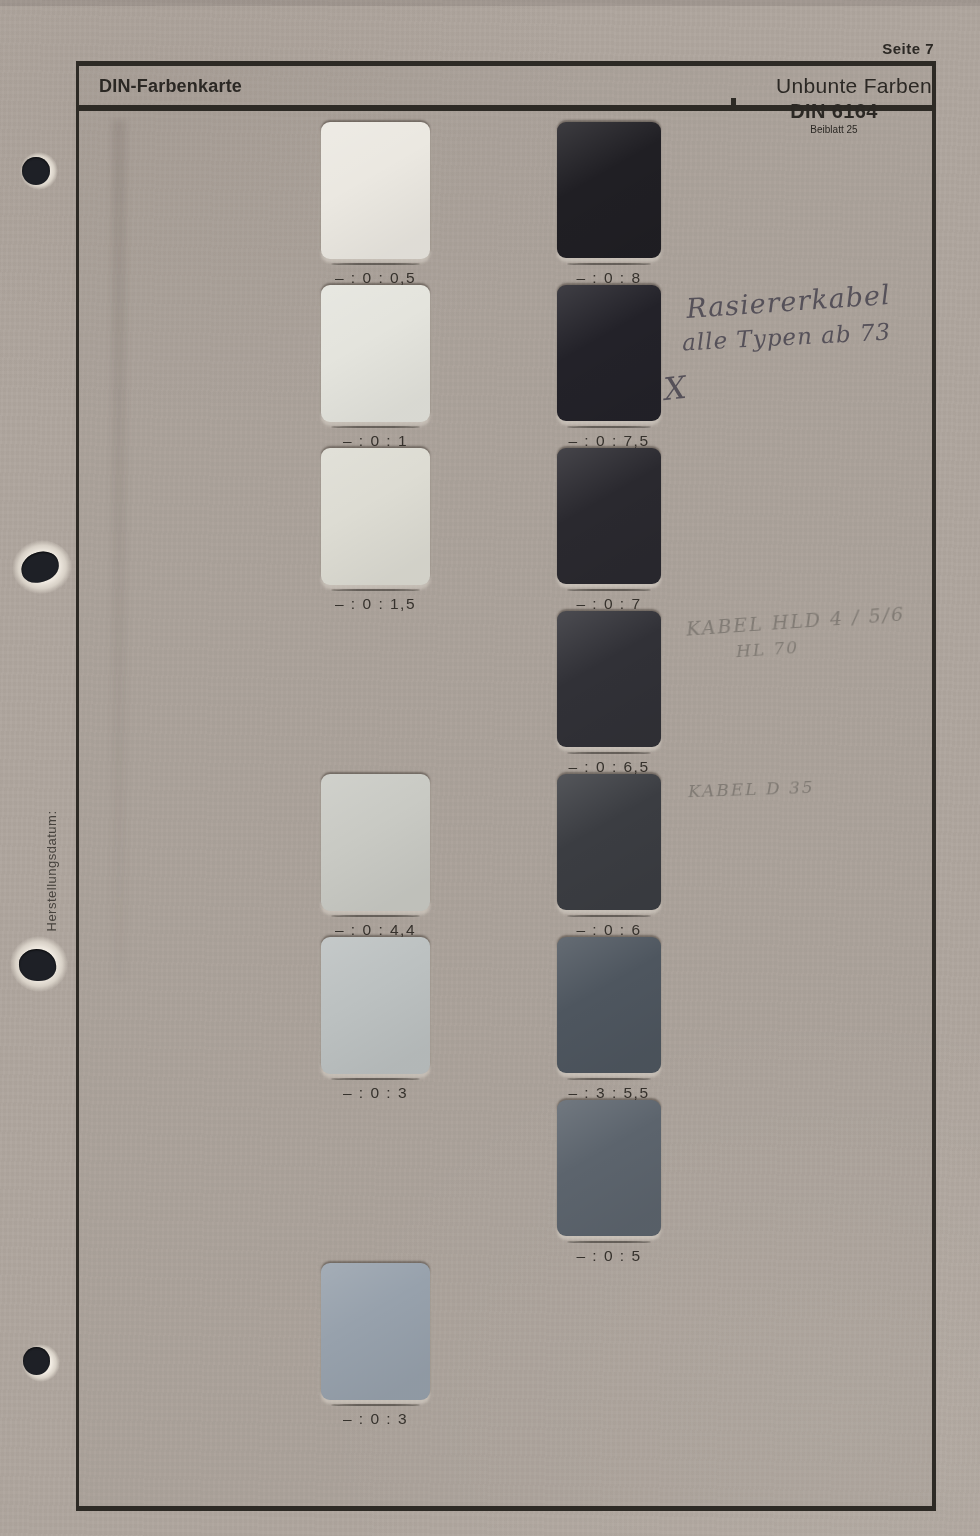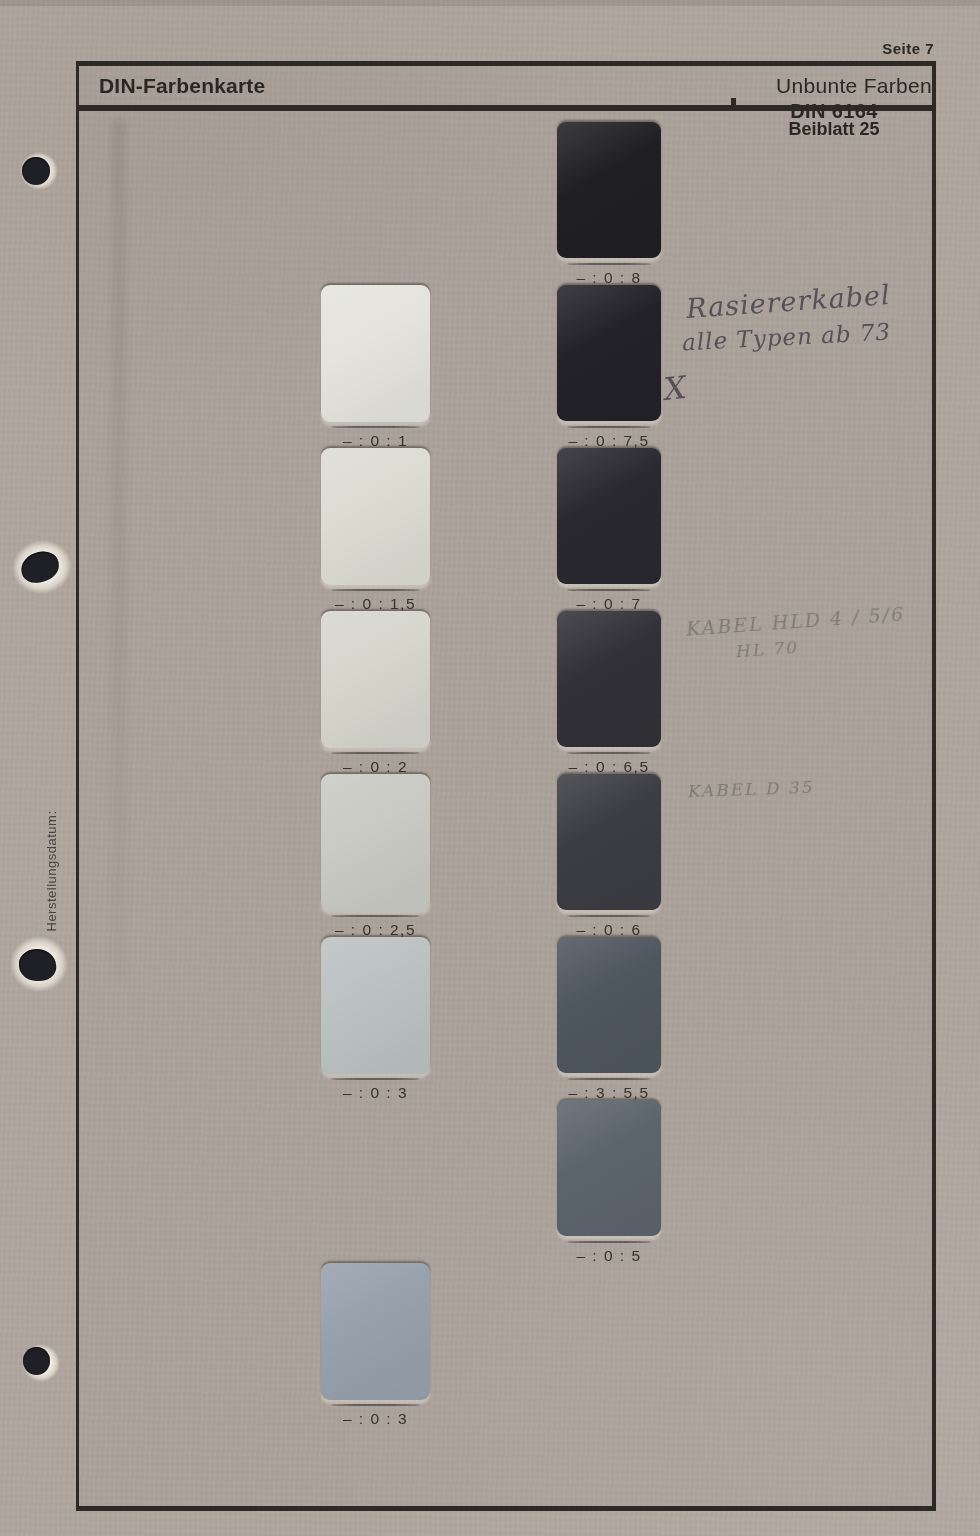--- a/index.html
+++ b/index.html
@@ -18,25 +18,25 @@
   .scan-edge { position:absolute; top:0; left:0; right:0; height:6px; background:rgba(40,32,28,.10); }
 
   .page-label { position:absolute; top:40px; right:46px; font-size:15px; font-weight:bold; letter-spacing:.5px; color:#2b2824; }
 
   .card {
     position:absolute; left:76px; top:61px; width:860px; height:1450px;
     border-style:solid; border-color:#2d2a25; border-width:5px 4px 5px 3px;
     background:rgba(150,144,138,.14);
   }
   .header { position:relative; height:45px; border-bottom:6px solid #2d2a25; }
-  .h-left   { position:absolute; left:20px; top:50%; transform:translateY(-50%); font-size:21px; font-weight:bold; letter-spacing:.2px; white-space:nowrap; }
+  .h-left   { position:absolute; left:20px; top:50%; transform:translateY(-50%); font-size:18px; font-weight:bold; letter-spacing:.2px; white-space:nowrap; }
   .h-center { position:absolute; left:0; width:100%; text-align:right; top:50%; transform:translateY(-50%); font-size:21px; font-weight:normal; letter-spacing:.3px; }
   .h-right  { position:absolute; right:0; top:0; bottom:0; width:201px; border-left:5px solid #2d2a25; text-align:center; padding-top:2px;margin-top:32px; }
   .h-right .std { font-size:20px; font-weight:bold; line-height:22px; letter-spacing:.4px; }
-  .h-right .sub { font-size:18px; font-weight:bold; line-height:15px; }
+  .h-right .sub { font-size:10px; font-weight:normal; line-height:15px; }
 
   .streak { position:absolute; left:112px; top:120px; width:14px; height:860px;
     background:linear-gradient(180deg, rgba(75,64,58,.12), rgba(75,64,58,.02)); filter:blur(3px); }
 
   .cell { position:absolute; }
   .chip { width:109px; height:137px; border-radius:9px; position:relative;
     box-shadow: 0 -2px 2px rgba(48,40,34,.45), 0 4px 3px rgba(240,235,226,.40); }
   .chip::after { content:""; position:absolute; inset:0; border-radius:9px;
     background:linear-gradient(150deg, rgba(255,255,255,.13), rgba(255,255,255,0) 40%, rgba(0,0,0,.05) 85%); }
   .right-col .chip { width:104px; height:136px; }
@@ -76,39 +76,39 @@
       <span class="h-center">Unbunte Farben</span>
       <div class="h-right">
         <div class="std">DIN 6164</div>
         <div class="sub">Beiblatt 25</div>
       </div>
     </div>
   </div>
 
   <div class="streak"></div>
 
+  <div class="cell left-col" style="left:321px;top:122px">
+    <div class="chip" style="background-color: rgb(235, 232, 225);"></div>
+    <div class="slit"></div>
+    <div class="chip-label">– : 0 : 0,5</div>
+  </div>
   <div class="cell left-col" style="left:321px;top:285px">
     <div class="chip" style="background-color: rgb(228, 228, 221);"></div>
     <div class="slit"></div>
     <div class="chip-label">– : 0 : 1</div>
   </div>
   <div class="cell left-col" style="left:321px;top:448px">
     <div class="chip" style="background-color: rgb(221, 220, 211);"></div>
     <div class="slit"></div>
     <div class="chip-label">– : 0 : 1,5</div>
   </div>
-  <div class="cell left-col" style="left:321px;top:611px">
-    <div class="chip" style="background-color: rgb(214, 214, 205);"></div>
-    <div class="slit"></div>
-    <div class="chip-label">– : 0 : 2</div>
-  </div>
   <div class="cell left-col" style="left:321px;top:774px">
     <div class="chip" style="background-color: rgb(201, 202, 196);"></div>
     <div class="slit"></div>
-    <div class="chip-label">– : 0 : 2,5</div>
+    <div class="chip-label">– : 0 : 4,4</div>
   </div>
   <div class="cell left-col" style="left:321px;top:937px">
     <div class="chip" style="background-color: rgb(188, 193, 193);"></div>
     <div class="slit"></div>
     <div class="chip-label">– : 0 : 3</div>
   </div>
   <div class="cell left-col" style="left:321px;top:1263px">
     <div class="chip" style="background-color: rgb(151, 161, 172);"></div>
     <div class="slit"></div>
     <div class="chip-label">– : 0 : 3</div>

